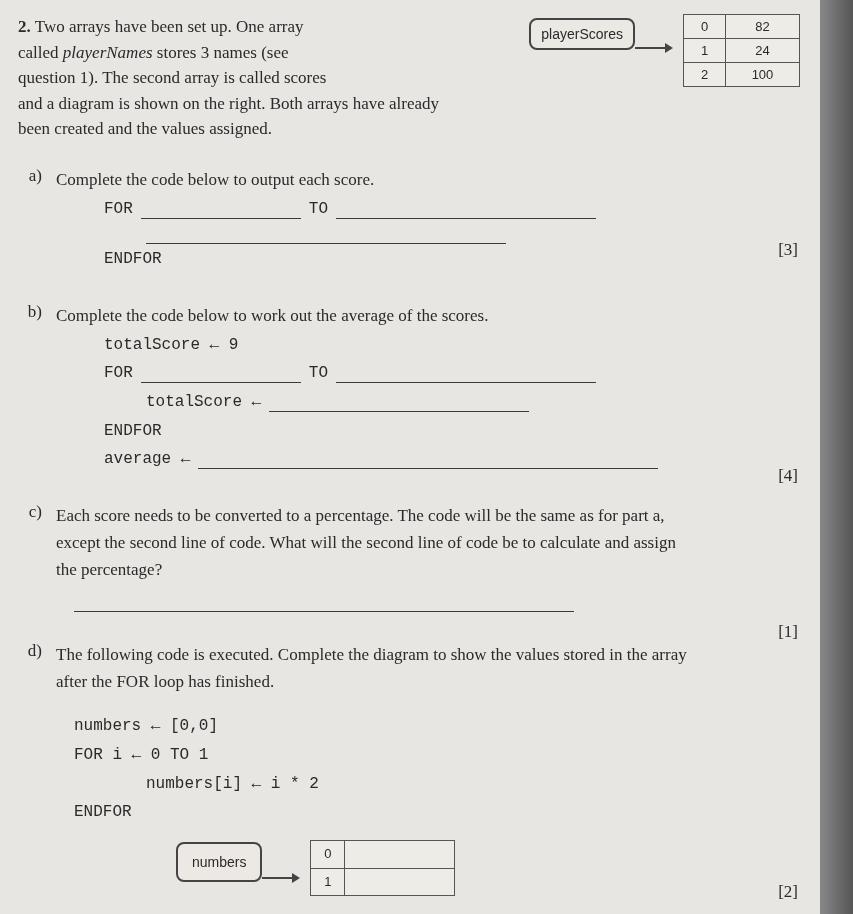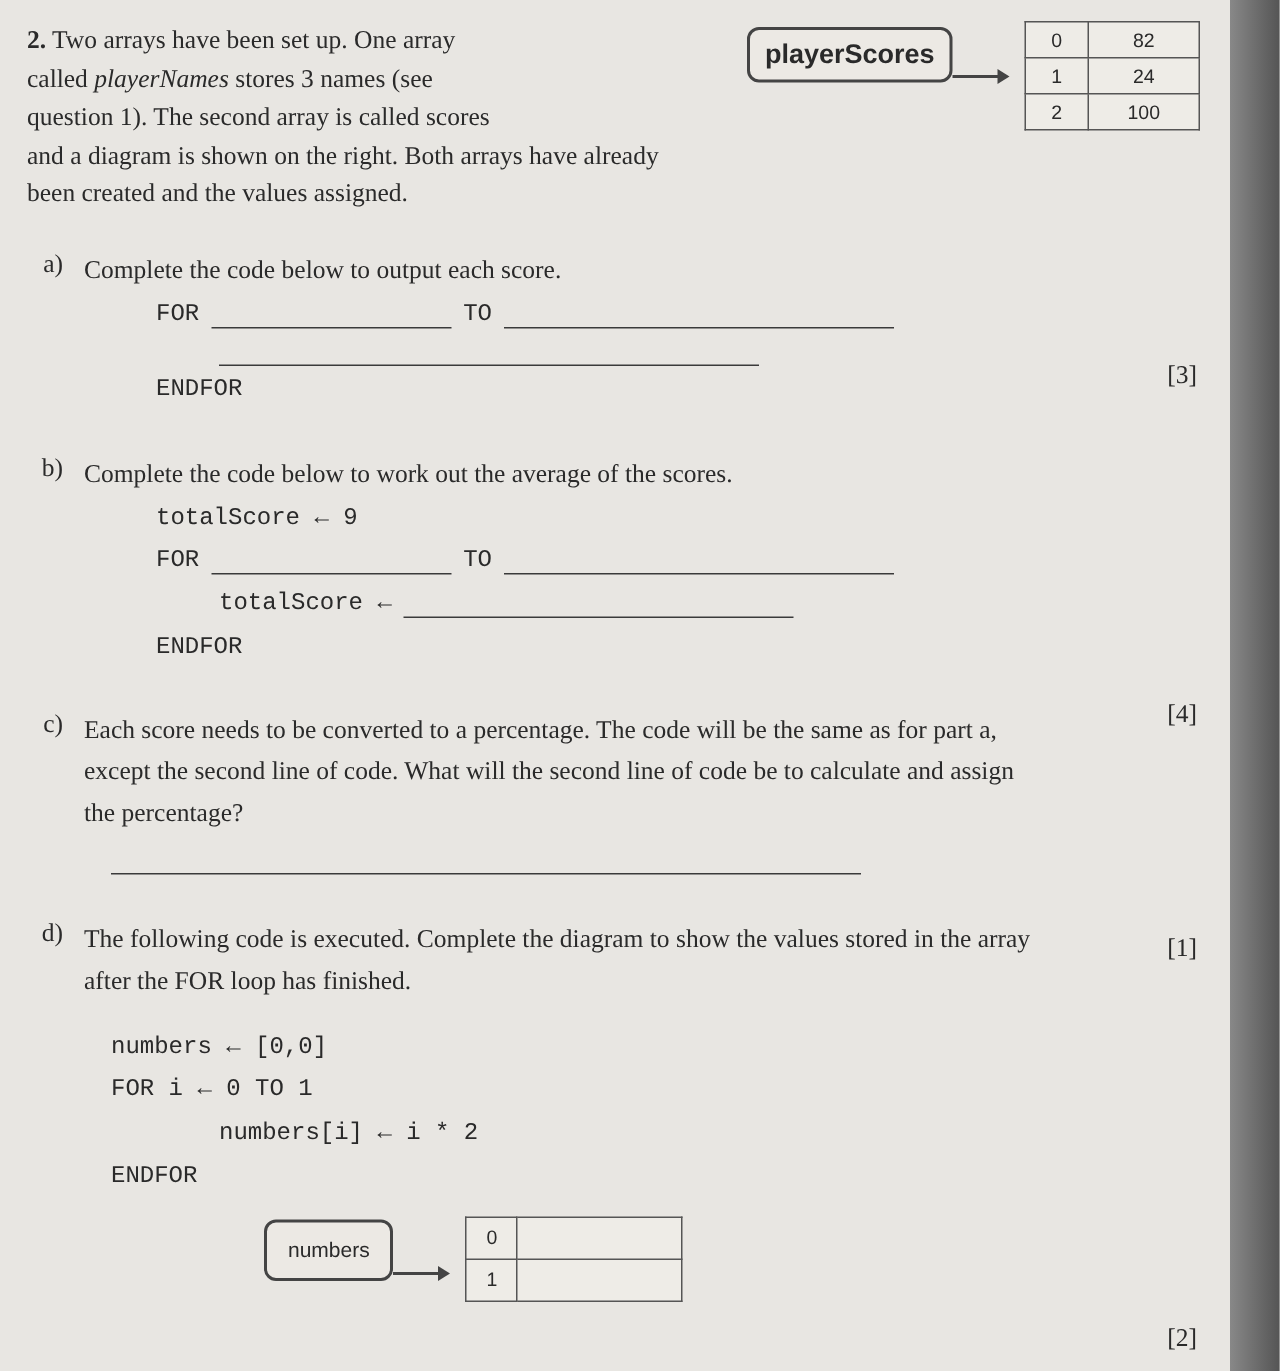--- a/index.html
+++ b/index.html
@@ -46,22 +46,22 @@
     right: 0;
     display: flex;
     align-items: flex-start;
     gap: 12px;
   }
   .label-box {
     border: 2px solid #444;
     border-radius: 8px;
     padding: 6px 10px;
     font-family: Arial, Helvetica, sans-serif;
-    font-weight: bold;
-    font-size: 18px;
+    font-weight: normal;
+    font-size: 14px;
     background: #ece9e4;
     position: relative;
     top: 4px;
     text-align: right;
   }
   .arrow {
     width: 36px;
     height: 2px;
     background: #444;
     position: relative;
@@ -239,20 +239,24 @@
         <span class="blank sm"></span>
         <span class="code">TO</span>
         <span class="blank md"></span>
       </div>
       <div class="codeline deepindent">
         <span class="code">totalScore ←</span>
         <span class="blank md"></span>
       </div>
       <div class="codeline">
         <span class="code">ENDFOR</span>
+      </div>
+      <div class="codeline">
+        <span class="code">average ←</span>
+        <span class="blank xl"></span>
       </div>
       <span class="marks" style="top:462px">[4]</span>
     </div>
   </div>
 
   <div class="part">
     <div class="part-letter">c)</div>
     <div class="part-body">
       <div class="prompt" style="width:640px">Each score needs to be converted to a percentage. The code will be the same as for part a, except the second line of code. What will the second line of code be to calculate and assign the percentage?</div>
       <div class="codeline noindent" style="margin-top:10px">

